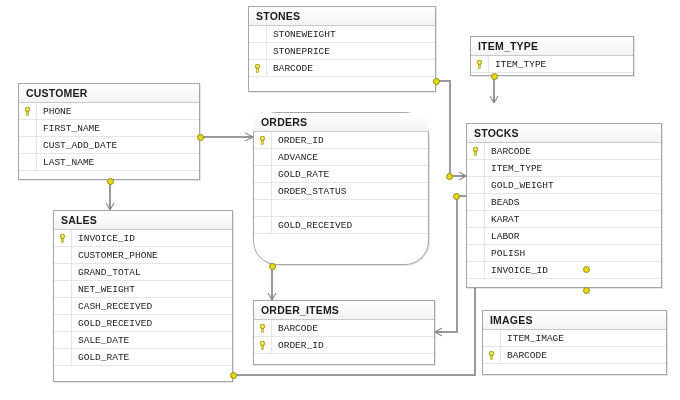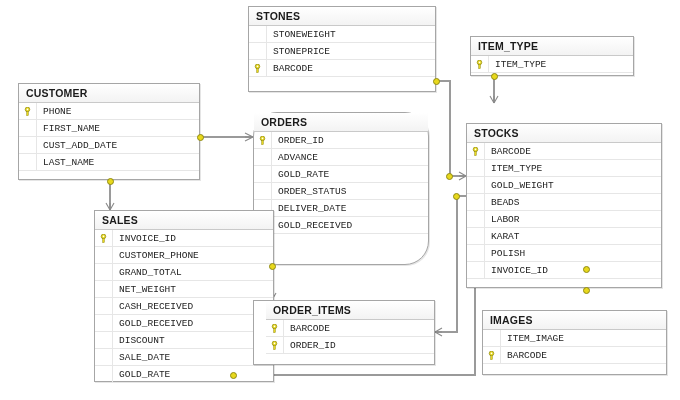--- a/index.html
+++ b/index.html
@@ -217,25 +217,25 @@
         <div class="attr">
           <div class="gutter"></div>
           <div class="aname">GOLD_WEIGHT</div>
         </div>
         <div class="attr">
           <div class="gutter"></div>
           <div class="aname">BEADS</div>
         </div>
         <div class="attr">
           <div class="gutter"></div>
+          <div class="aname">KARAT</div>
+        </div>
+        <div class="attr">
+          <div class="gutter"></div>
           <div class="aname">LABOR</div>
-        </div>
-        <div class="attr">
-          <div class="gutter"></div>
-          <div class="aname">KARAT</div>
         </div>
         <div class="attr">
           <div class="gutter"></div>
           <div class="aname">POLISH</div>
         </div>
         <div class="attr">
           <div class="gutter"></div>
           <div class="aname">INVOICE_ID</div>
         </div>
       </div>
@@ -261,30 +261,29 @@
         <div class="attr">
           <div class="gutter"></div>
           <div class="aname">GOLD_RATE</div>
         </div>
         <div class="attr">
           <div class="gutter"></div>
           <div class="aname">ORDER_STATUS</div>
         </div>
         <div class="attr">
           <div class="gutter"></div>
-          <div class="aname">DELIVER_DATE</div>
         </div>
         <div class="attr">
           <div class="gutter"></div>
           <div class="aname">GOLD_RECEIVED</div>
         </div>
       </div>
       <div class="entity-pad"></div>
     </div>
-    <div class="entity" style="left: 53px; top: 210px; width: 180px; height: 172px; margin-left: 41px;">
+    <div class="entity" style="left: 53px; top: 210px; width: 180px; height: 172px;">
       <div class="entity-header">SALES</div>
       <div class="attr-list">
         <div class="attr">
           <div class="gutter">
             <svg class="pk-icon" viewBox="0 0 7 9" xmlns="http://www.w3.org/2000/svg">
               <circle cx="3.5" cy="2.4" r="2.3" fill="#e8d81c" stroke="#8f8a15" stroke-width="0.7"></circle>
               <circle cx="3.5" cy="2.4" r="0.8" fill="#ffffff"></circle>
               <rect x="2.7" y="4.3" width="1.6" height="4.3" fill="#e8d81c" stroke="#8f8a15" stroke-width="0.5"></rect>
             </svg>
           </div>
@@ -302,24 +301,20 @@
           <div class="gutter"></div>
           <div class="aname">NET_WEIGHT</div>
         </div>
         <div class="attr">
           <div class="gutter"></div>
           <div class="aname">CASH_RECEIVED</div>
         </div>
         <div class="attr">
           <div class="gutter"></div>
           <div class="aname">GOLD_RECEIVED</div>
-        </div>
-        <div class="attr">
-          <div class="gutter"></div>
-          <div class="aname">DISCOUNT</div>
         </div>
         <div class="attr">
           <div class="gutter"></div>
           <div class="aname">SALE_DATE</div>
         </div>
         <div class="attr">
           <div class="gutter"></div>
           <div class="aname">GOLD_RATE</div>
         </div>
       </div>
@@ -338,21 +333,21 @@
               <circle cx="3.5" cy="2.4" r="2.3" fill="#e8d81c" stroke="#8f8a15" stroke-width="0.7"></circle>
               <circle cx="3.5" cy="2.4" r="0.8" fill="#ffffff"></circle>
               <rect x="2.7" y="4.3" width="1.6" height="4.3" fill="#e8d81c" stroke="#8f8a15" stroke-width="0.5"></rect>
             </svg>
           </div>
           <div class="aname">BARCODE</div>
         </div>
       </div>
       <div class="entity-pad"></div>
     </div>
-    <div class="entity" style="left: 253px; top: 300px; width: 182px; height: 65px; padding-left: 12px;">
+    <div class="entity" style="left: 253px; top: 300px; width: 182px; height: 65px;">
       <div class="entity-header">ORDER_ITEMS</div>
       <div class="attr-list">
         <div class="attr">
           <div class="gutter">
             <svg class="pk-icon" viewBox="0 0 7 9" xmlns="http://www.w3.org/2000/svg">
               <circle cx="3.5" cy="2.4" r="2.3" fill="#e8d81c" stroke="#8f8a15" stroke-width="0.7"></circle>
               <circle cx="3.5" cy="2.4" r="0.8" fill="#ffffff"></circle>
               <rect x="2.7" y="4.3" width="1.6" height="4.3" fill="#e8d81c" stroke="#8f8a15" stroke-width="0.5"></rect>
             </svg>
           </div>

